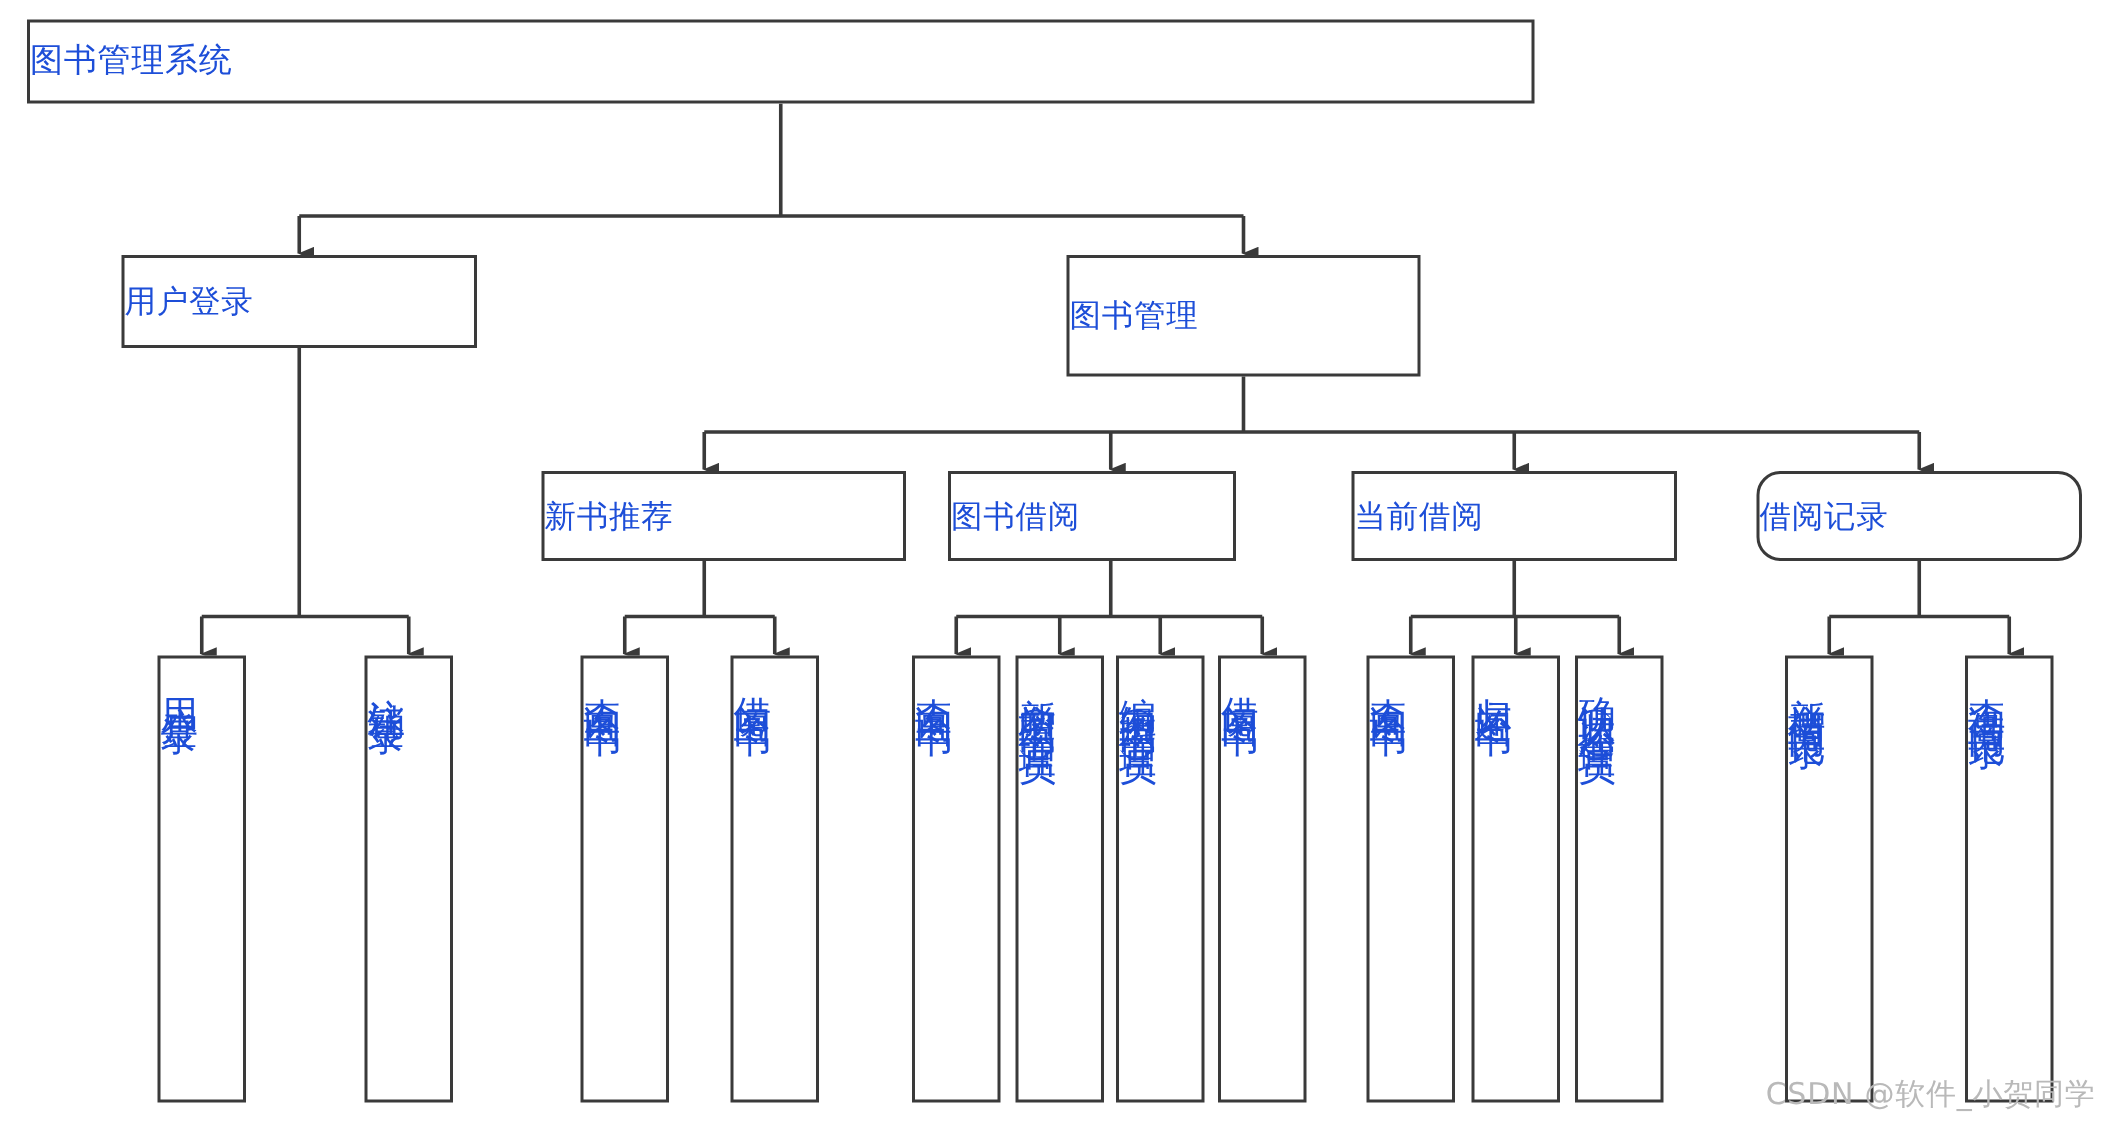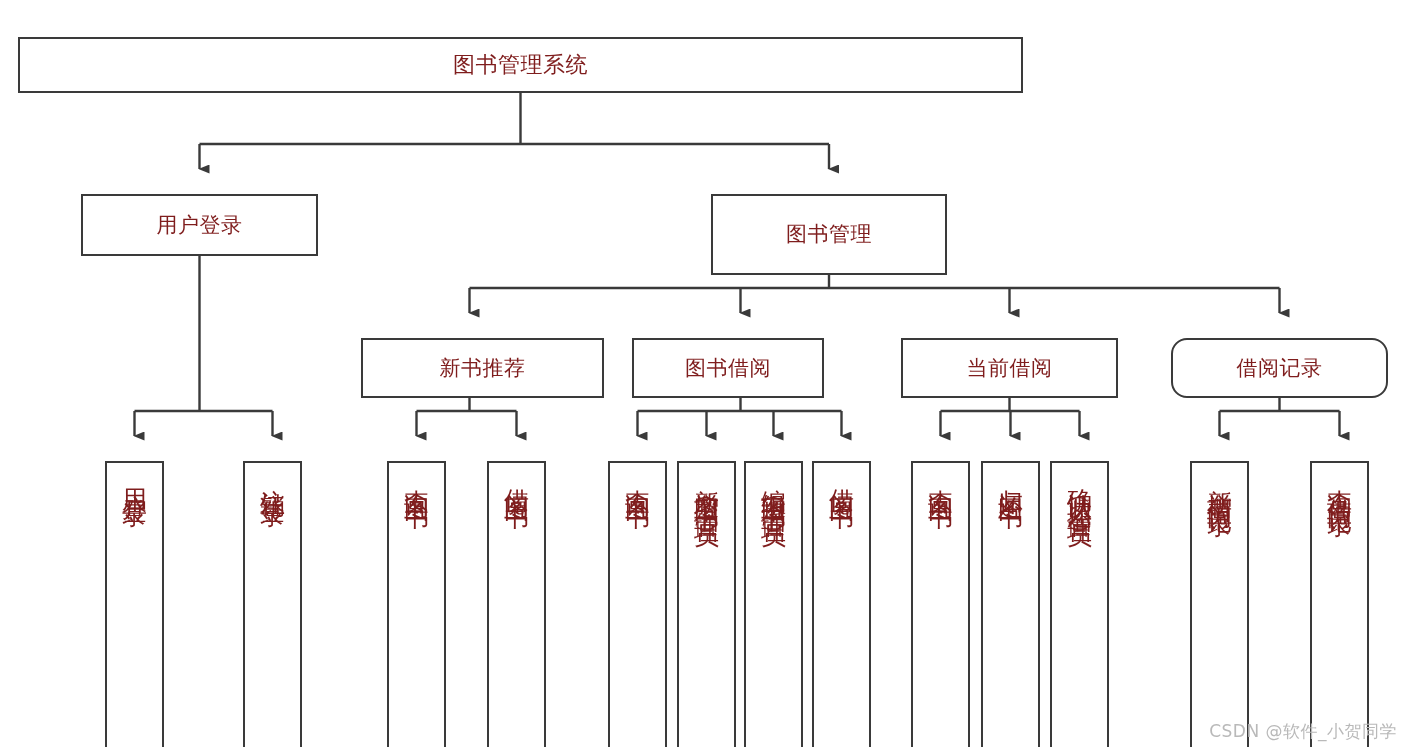--- a/index.html
+++ b/index.html
@@ -25,23 +25,21 @@
     height: 747px;
     pointer-events: none;
   }
   .node {
     position: absolute;
     box-sizing: border-box;
     background: #ffffff;
     border: 2px solid #3a3a3a;
     display: flex;
     align-items: center;
-    justify-content: center;
-    color: #7f1d1d;
-    margin-top: 24px;
+    color: #1d4ed8;
   }
   .node-label {
     display: block;
     text-align: center;
     line-height: 1.05;
     white-space: pre;
   }
   .node.horizontal .node-label {
     font-size: 21px;
     letter-spacing: 0.5px;
@@ -57,21 +55,21 @@
     letter-spacing: 5px;
     line-height: 1;
   }
   .node.root .node-label {
     font-size: 22px;
   }
   .watermark {
     position: absolute;
     right: 8px;
     bottom: 4px;
-    font-size: 17px;
+    font-size: 20px;
     color: #b9b9b9;
     white-space: nowrap;
     letter-spacing: 0.5px;
   }
 </style>
 </head>
 <body>
 
 <div id="canvas">
 

